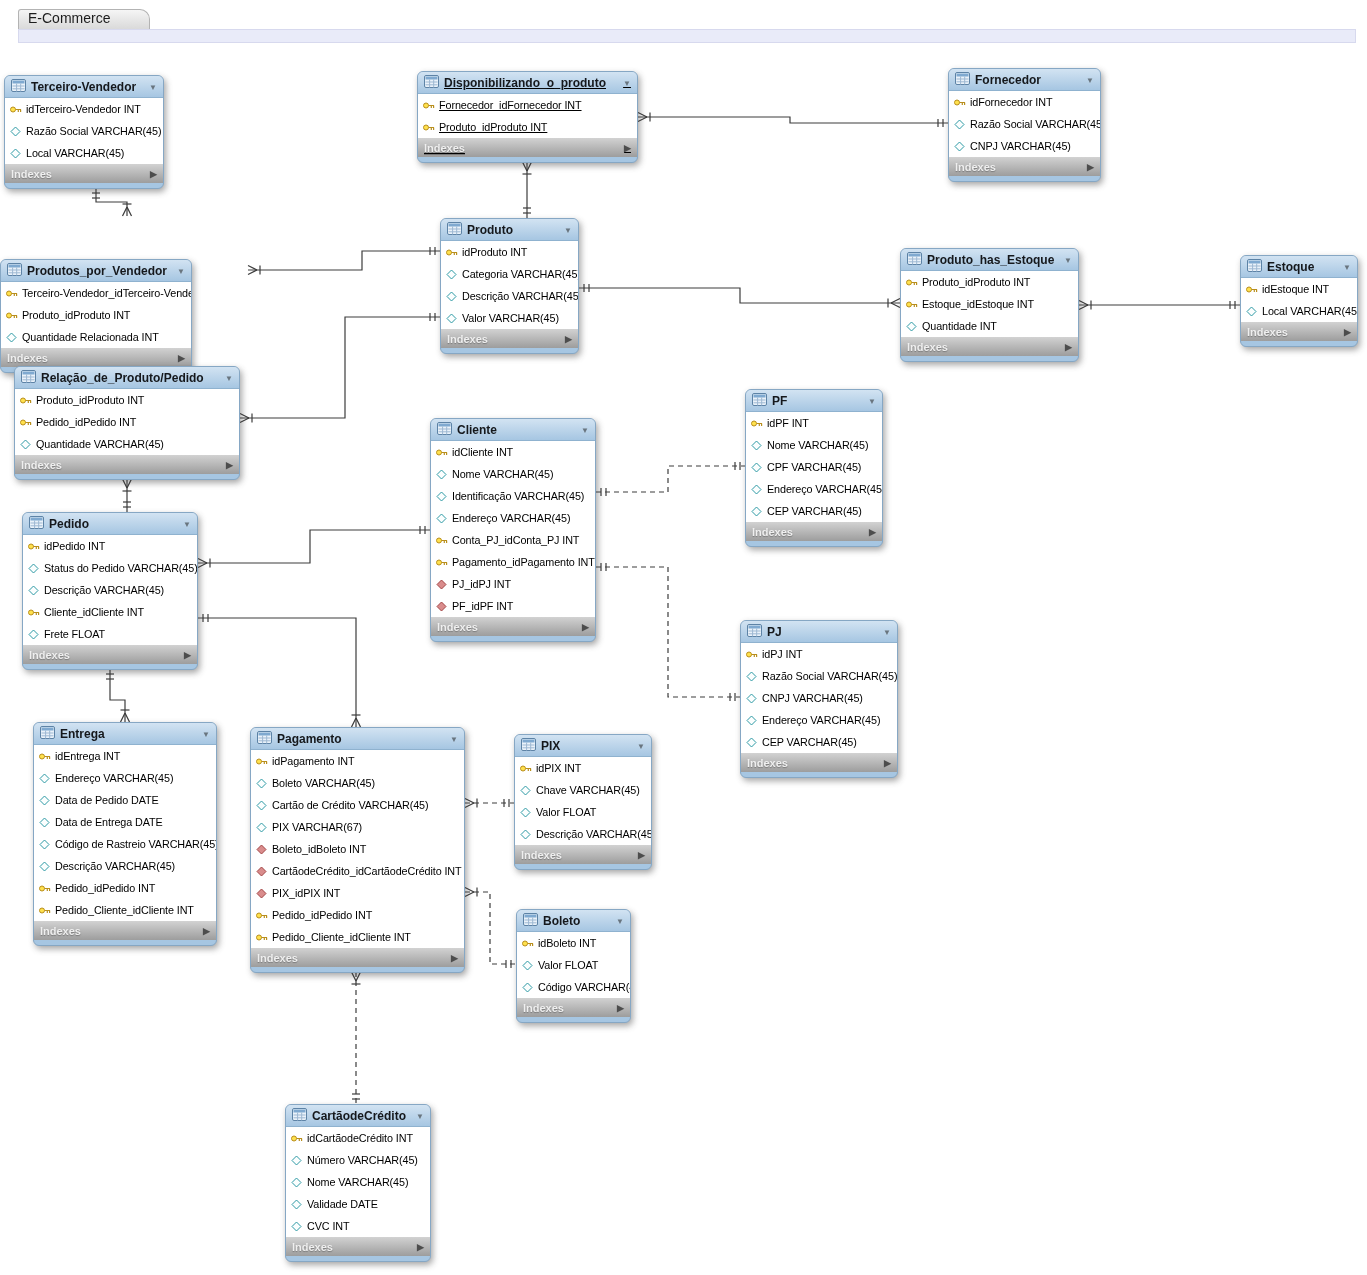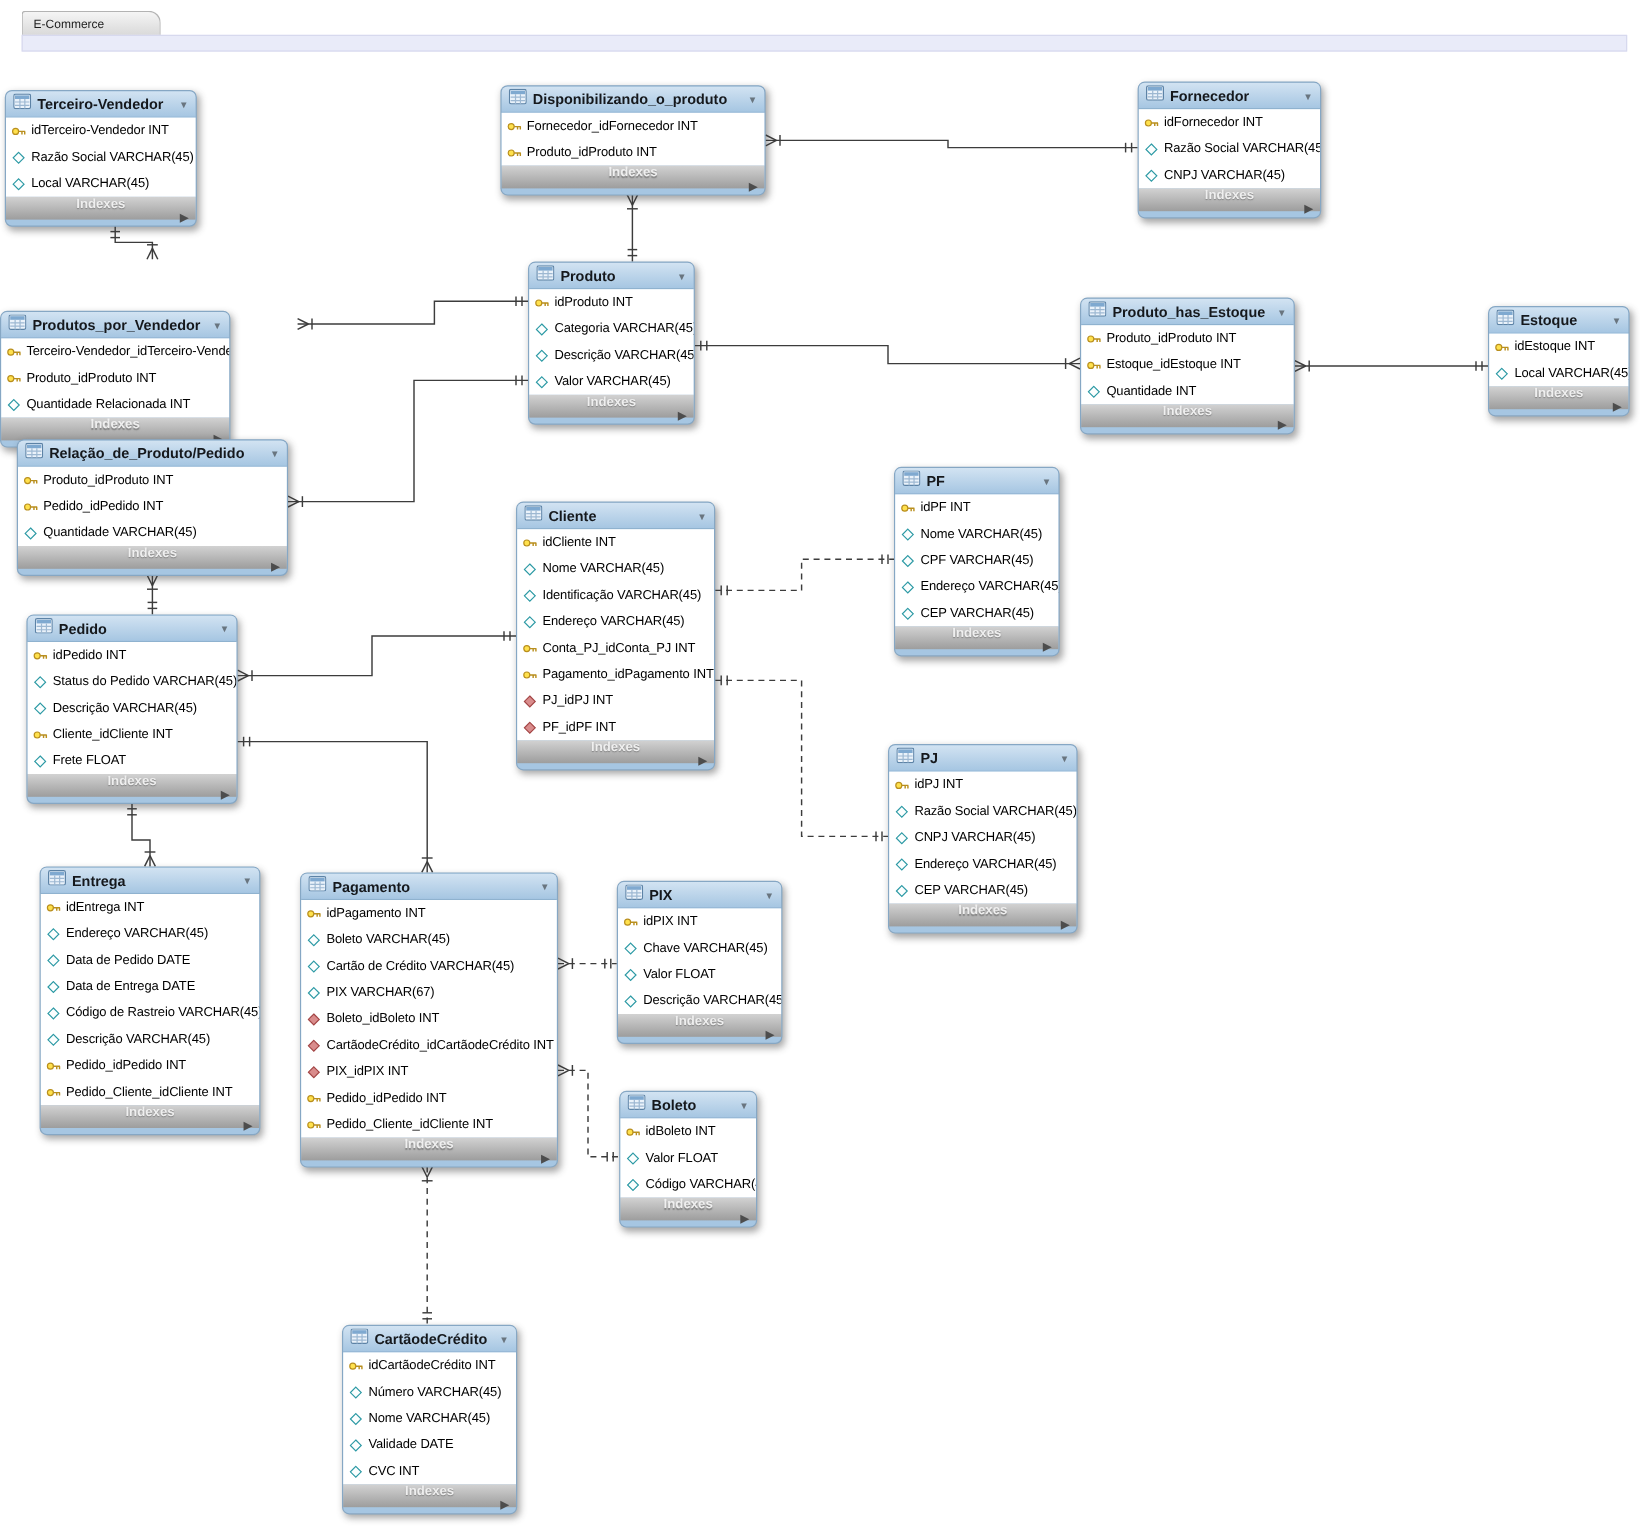--- a/index.html
+++ b/index.html
@@ -1,42 +1,42 @@
 <!DOCTYPE html>
 <html><head>
 <meta charset="utf-8">
 <style>
   html,body{margin:0;padding:0;}
   body{width:1367px;height:1275px;background:#ffffff;font-family:"Liberation Sans",sans-serif;}
   #stage{position:relative;width:1367px;height:1275px;overflow:hidden;background:#ffffff;}
   
-  .tab{position:absolute;left:18px;top:9px;width:116px;height:21px;box-sizing:border-box;
+  .tab{position:absolute;left:18px;top:9px;width:132px;height:21px;box-sizing:border-box;
        background:linear-gradient(#f5f5f5,#d8d8d8);border:1px solid #b3b3b3;border-bottom:none;
-       border-radius:3px 10px 0 0;display:flex;align-items:center;padding-left:9px;
-       font-size:10px;color:#1d1d1d;}
+       border-radius:3px 10px 0 0;display:flex;padding-left:9px;
+       font-size:14px;color:#1d1d1d;}
   .band{position:absolute;left:18px;top:29px;width:1338px;height:14px;box-sizing:border-box;
         background:#e9ebf9;border:1px solid #d7d9ee;}
   
   #wires{position:absolute;left:0;top:0;z-index:1;}
   
   .tbl{position:absolute;z-index:2;box-sizing:border-box;background:#a6c6e2;
        border:1px solid #86a7c4;border-radius:6px;padding-bottom:5px;
        box-shadow:2px 3px 6px rgba(60,60,60,.45);}
   .thead{height:22px;display:flex;align-items:center;gap:5px;padding:0 6px;box-sizing:border-box;
          background:linear-gradient(#d2e3f2,#a6c6e2);border-bottom:1px solid #8fb2cf;
          border-radius:5px 5px 0 0;}
   .thead .ttl{flex:1;font-size:12px;font-weight:bold;color:#15181c;white-space:nowrap;overflow:hidden;}
   .thead .arr{font-size:8px;color:#69757f;padding-top:1px;}
   .tbody{background:#ffffff;}
   .row{height:22px;display:flex;align-items:center;gap:4px;padding:0 4px;box-sizing:border-box;
        font-size:10.8px;color:#000;white-space:nowrap;overflow:hidden;letter-spacing:-0.1px;}
   .row .ic{flex:0 0 13px;display:flex;align-items:center;justify-content:center;}
   .tfoot{height:19px;display:flex;align-items:center;padding:0 6px;box-sizing:border-box;
          background:linear-gradient(#d2d2d2,#9d9d9d);color:#efefef;font-size:11px;font-weight:bold;
-         text-shadow:0 1px 1px rgba(90,90,90,.6);flex-direction:column;}
+         text-shadow:0 1px 1px rgba(90,90,90,.6);}
   .tfoot .farr{margin-left:auto;color:#4d4d4d;font-size:9px;text-shadow:none;}
 </style>
 </head>
 <body>
 
 <div id="stage">
   <div class="tab">
     <span>E-Commerce</span>
   </div>
   <div class="band"></div>
@@ -432,21 +432,21 @@
             </svg>
           </span>
           <span>Pedido_Cliente_idCliente INT</span>
         </div>
       </div>
       <div class="tfoot">
         <span>Indexes</span>
         <span class="farr">▶</span>
       </div>
     </div>
-    <div class="tbl" style="left: 417px; top: 71px; width: 221px;">
+    <div class="tbl" style="left: 417px; top: 71px; width: 221px; text-decoration: underline;">
       <div class="thead">
         <span><svg width="15" height="13" viewBox="0 0 15 13">
             <rect x="0.5" y="0.5" width="14" height="12" rx="1.5" fill="#eaf2fa" stroke="#5d83a6"></rect>
             <rect x="1.5" y="1.5" width="12" height="3" fill="#7fa9d0"></rect>
             <path d="M1.5 7 H13.5 M1.5 9.8 H13.5 M5.6 4.5 V12.5 M9.7 4.5 V12.5" stroke="#9db8d2" stroke-width="1" fill="none"></path>
           </svg></span>
         <span class="ttl">Disponibilizando_o_produto</span>
         <span class="arr">▼</span>
       </div>
       <div class="tbody">

